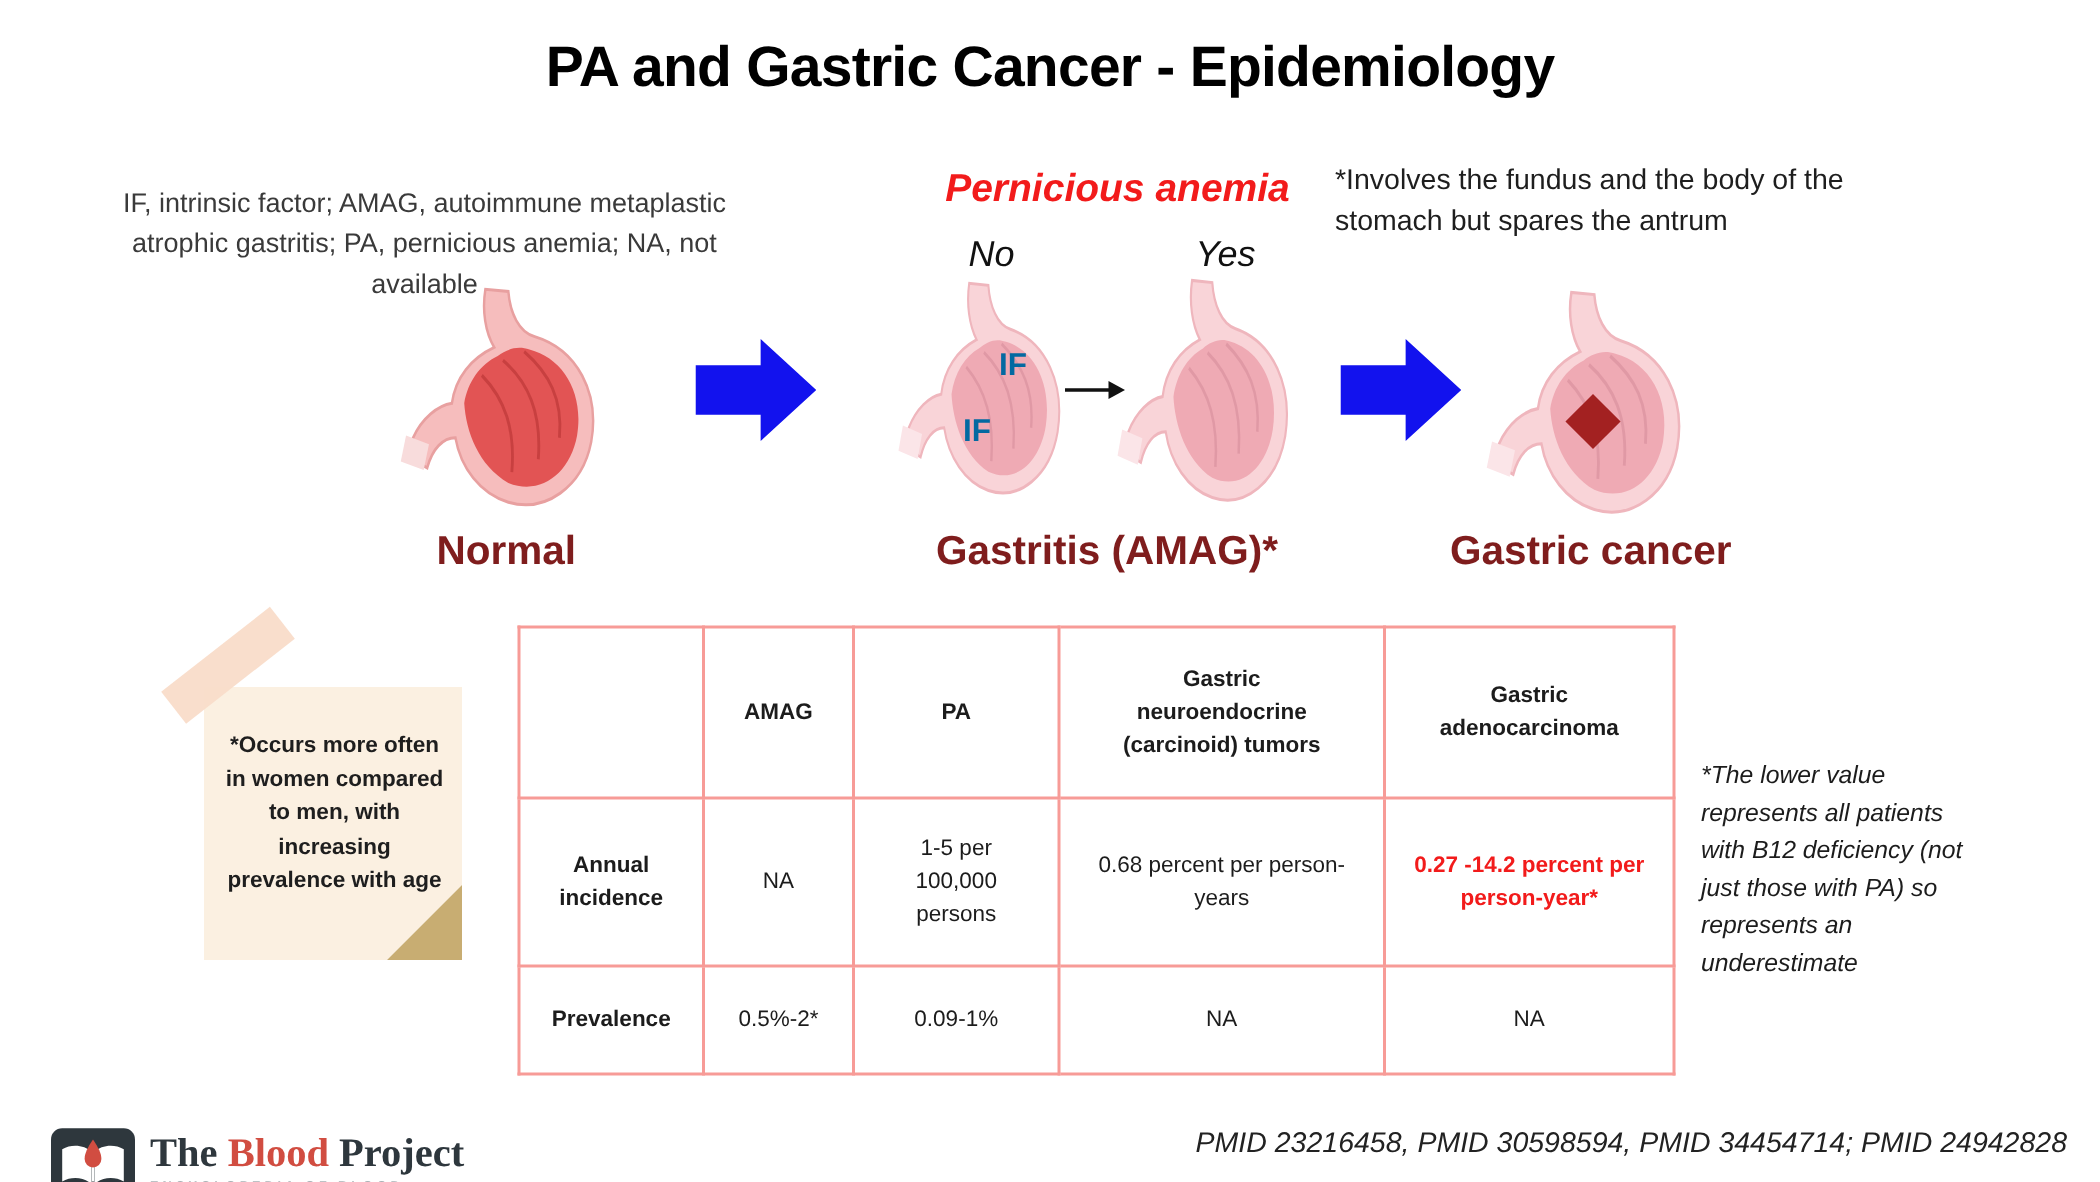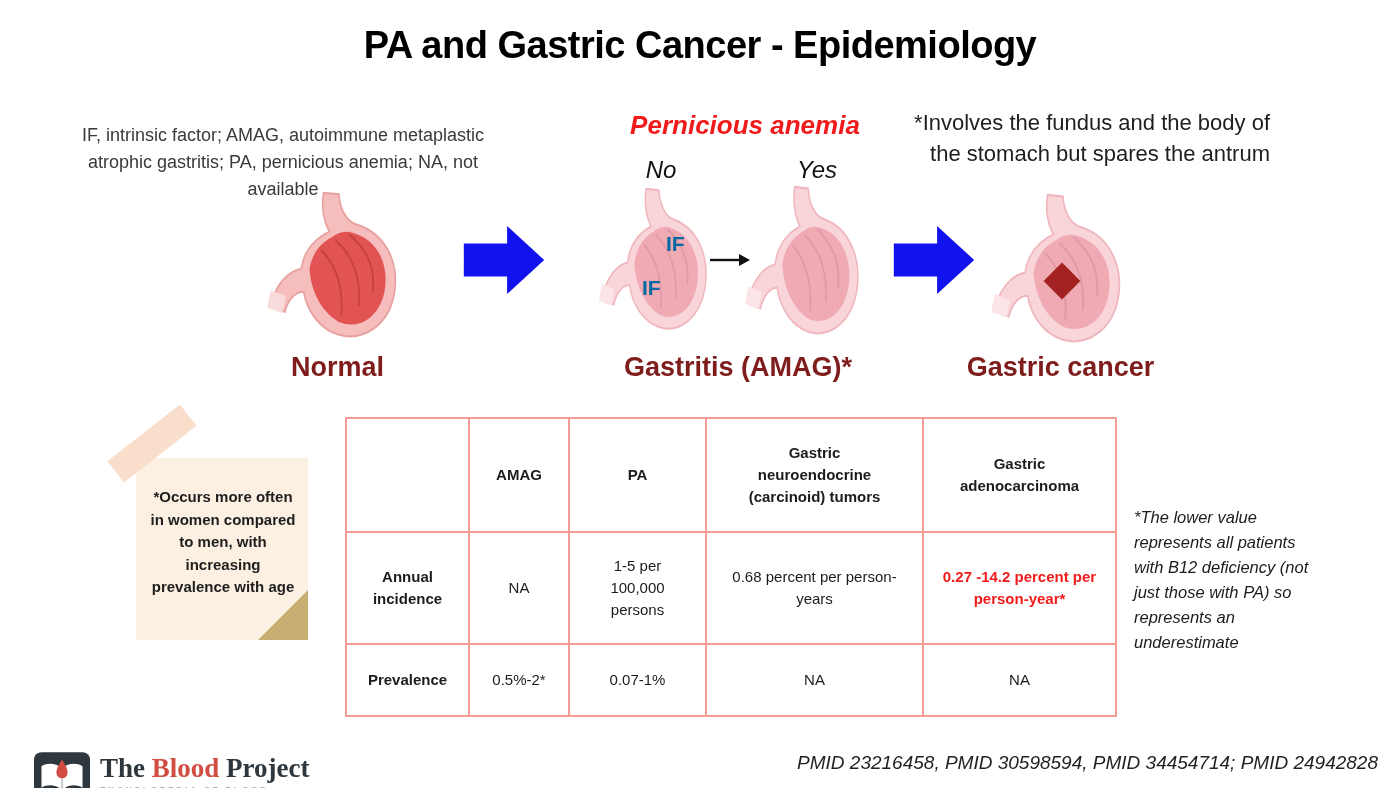--- a/index.html
+++ b/index.html
@@ -9,21 +9,21 @@
 
   
   .page-title{left:0;top:24px;width:1400px;text-align:center;font-size:38px;font-weight:bold;
               letter-spacing:-0.5px;color:#000;}
   .abbrev{left:68px;top:122px;width:430px;text-align:center;font-size:18px;line-height:1.5;color:#3a3a3a;}
   .pernicious{left:620px;top:110px;width:250px;text-align:center;font-size:26px;font-weight:bold;
               font-style:italic;color:var(--accent-red,#f21b1b);}
   .noyes{top:156px;font-size:24px;font-style:italic;color:#111;width:80px;text-align:center;}
   .no-lbl{left:621px;}
   .yes-lbl{left:777px;}
-  .fundus-note{left:890px;top:108px;width:380px;text-align:right;font-size:22px;line-height:1.4;color:#1e1e1e;}
+  .fundus-note{left:890px;top:108px;width:380px;text-align:left;font-size:19px;line-height:1.4;color:#1e1e1e;}
 
   
   .stomach{position:absolute;}
   .stomach svg{display:block;width:100%;height:100%;}
   .stomach .p-out{fill:var(--st-outer);stroke:var(--st-line);stroke-width:1.4;}
   .stomach .p-in{fill:var(--st-inner);}
   .stomach .p-fold{fill:none;stroke:var(--st-fold);stroke-width:1.6;opacity:.75;}
   .stomach .p-cut{fill:var(--st-cut);}
   .stomach.normal{--st-outer:#f6bdbd;--st-line:#e8a0a0;--st-inner:#e25454;--st-fold:#bf3a3a;--st-cut:#f8dcdc;}
   .stomach.pale{--st-outer:#f9d4d8;--st-line:#efb6bd;--st-inner:#efaab4;--st-fold:#db93a0;--st-cut:#fbe5e8;}
@@ -194,21 +194,21 @@
           </td>
     </tr>
     <tr class="r2">
       <td class="rowlab">
             <div class="ci">Prevalence</div>
           </td>
       <td>
             <div class="ci">0.5%-2*</div>
           </td>
       <td>
-            <div class="ci">0.07-1%</div>
+            <div class="ci">0.09-1%</div>
           </td>
       <td>
             <div class="ci">NA</div>
           </td>
       <td>
             <div class="ci">NA</div>
           </td>
     </tr>
   </tbody>
     </table>

